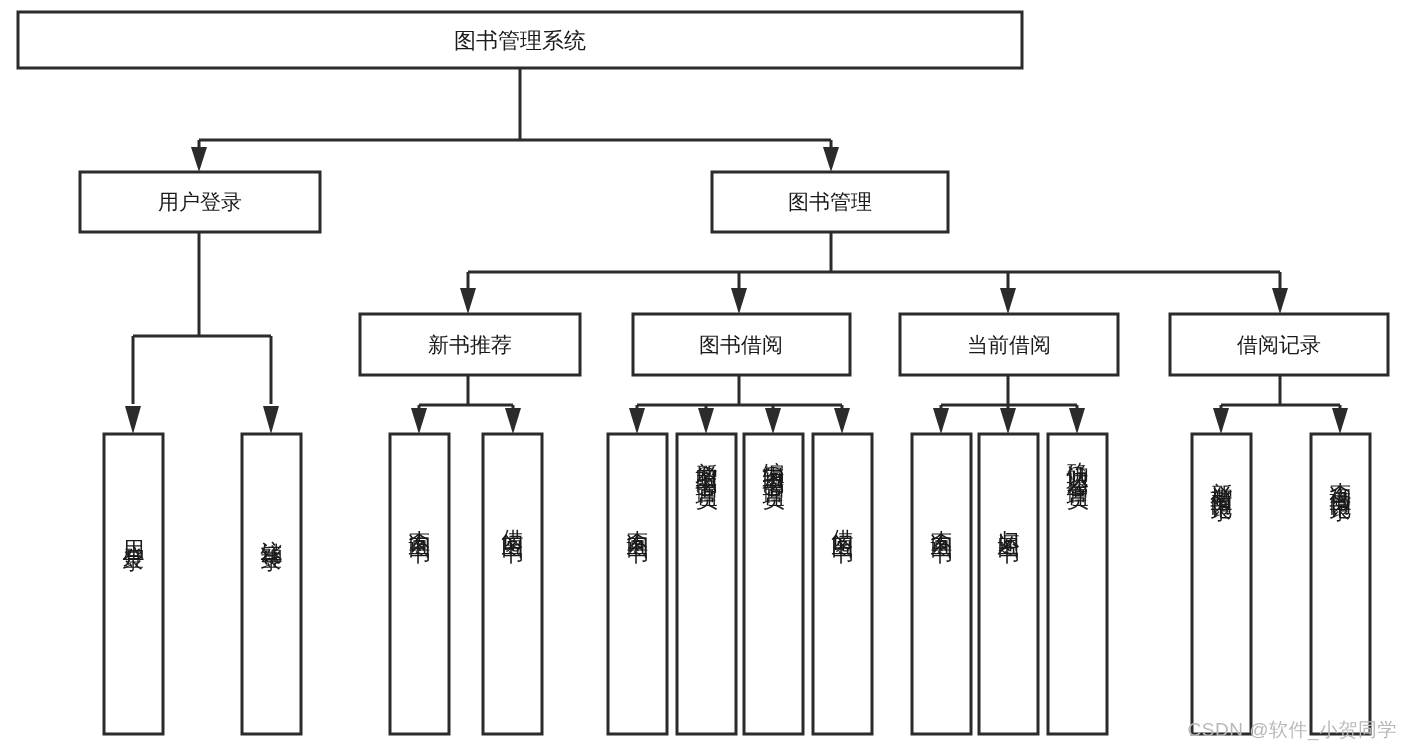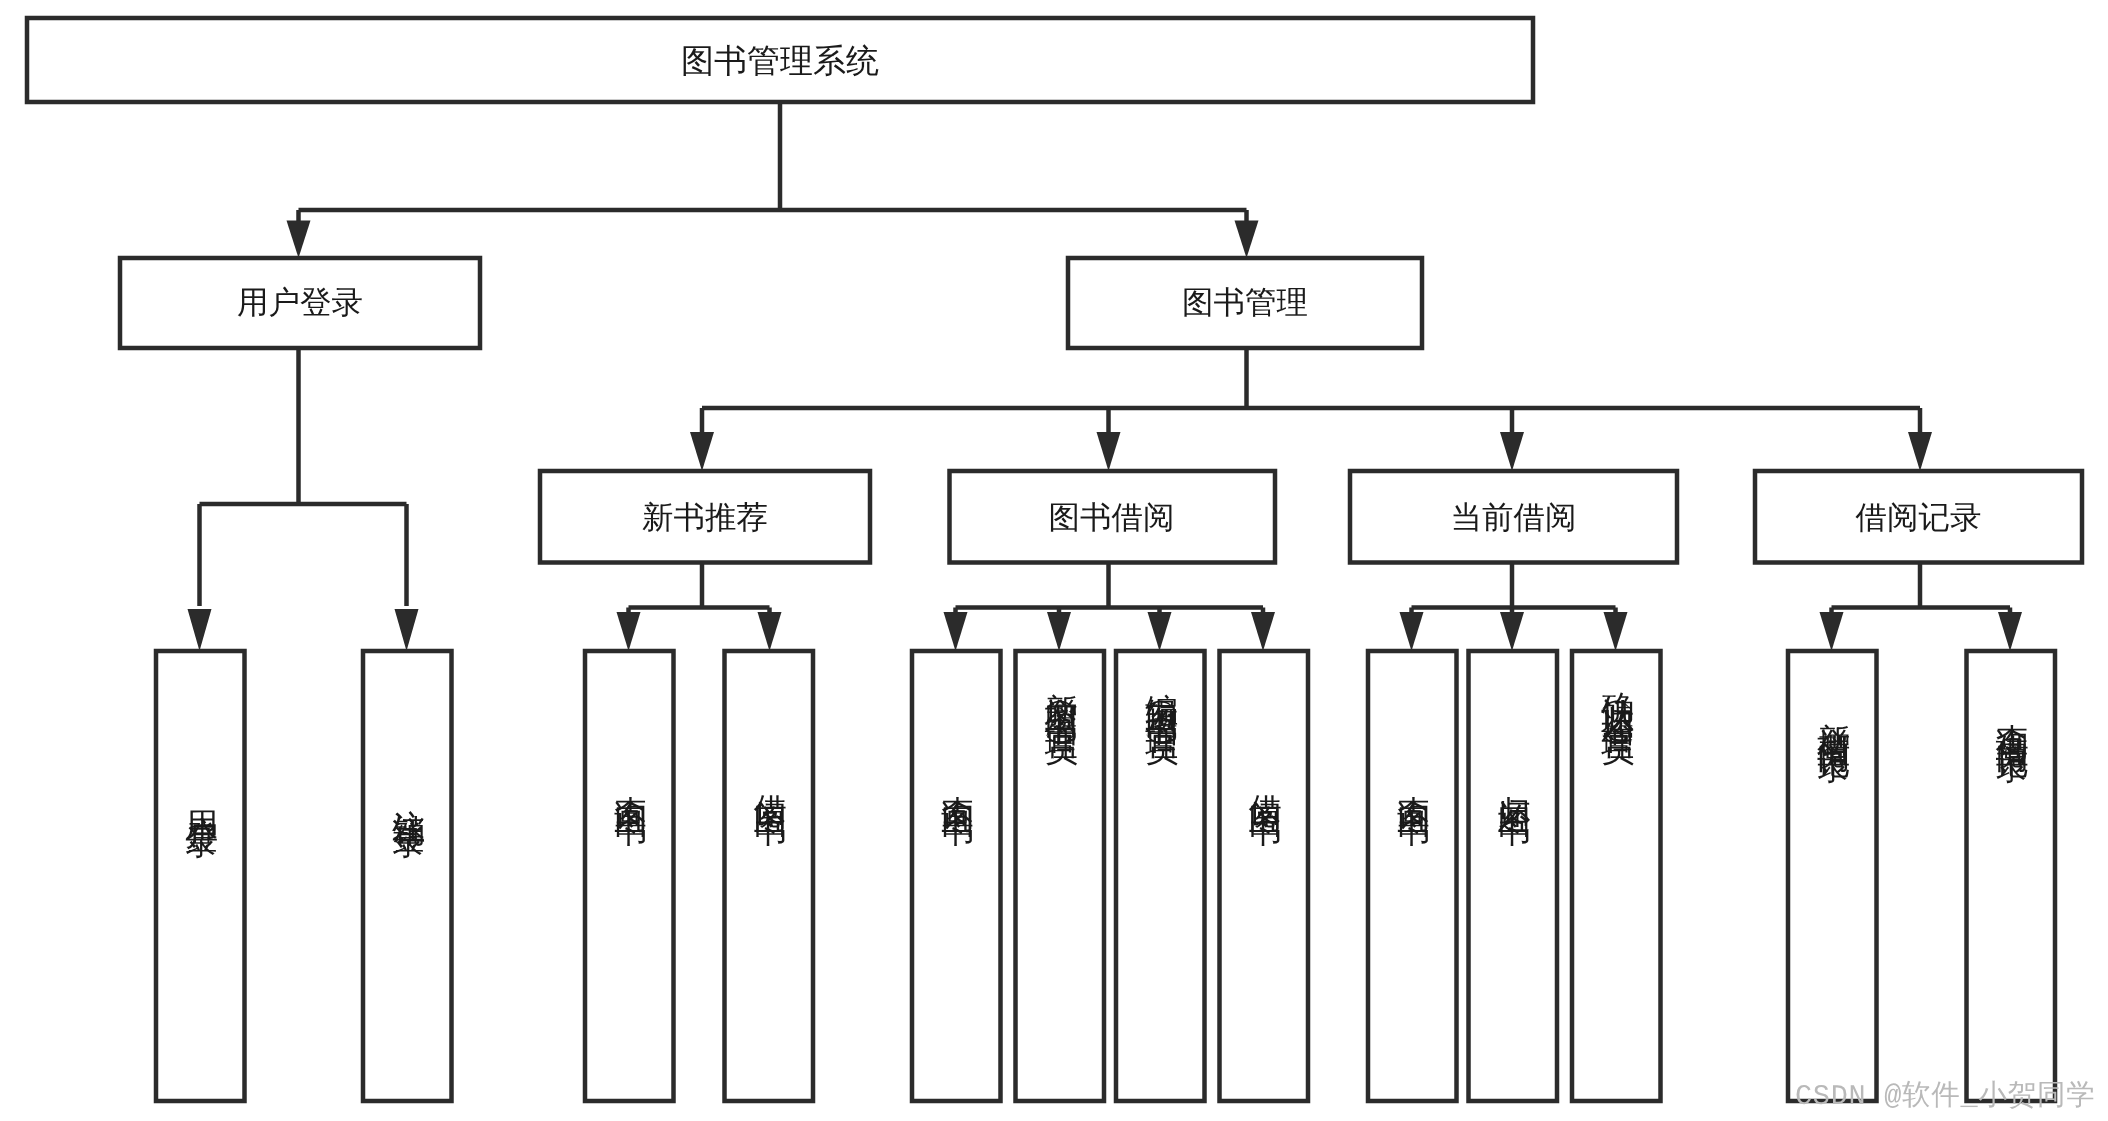--- a/index.html
+++ b/index.html
@@ -71,21 +71,21 @@
     font-size: 22px;
     line-height: 1;
     letter-spacing: 4px;
     color: #1a1a1a;
     white-space: nowrap;
   }
   #watermark {
     position: absolute;
     right: 8px;
     bottom: 4px;
-    font-family: Liberation Mono, monospace;
+    font-family: Liberation Sans, sans-serif;
     font-size: 19px;
     color: #b9b9b9;
     letter-spacing: 0.5px;
     white-space: nowrap;
   }
 </style>
 </head>
 <body>
 
 <div id="diagram-root">

